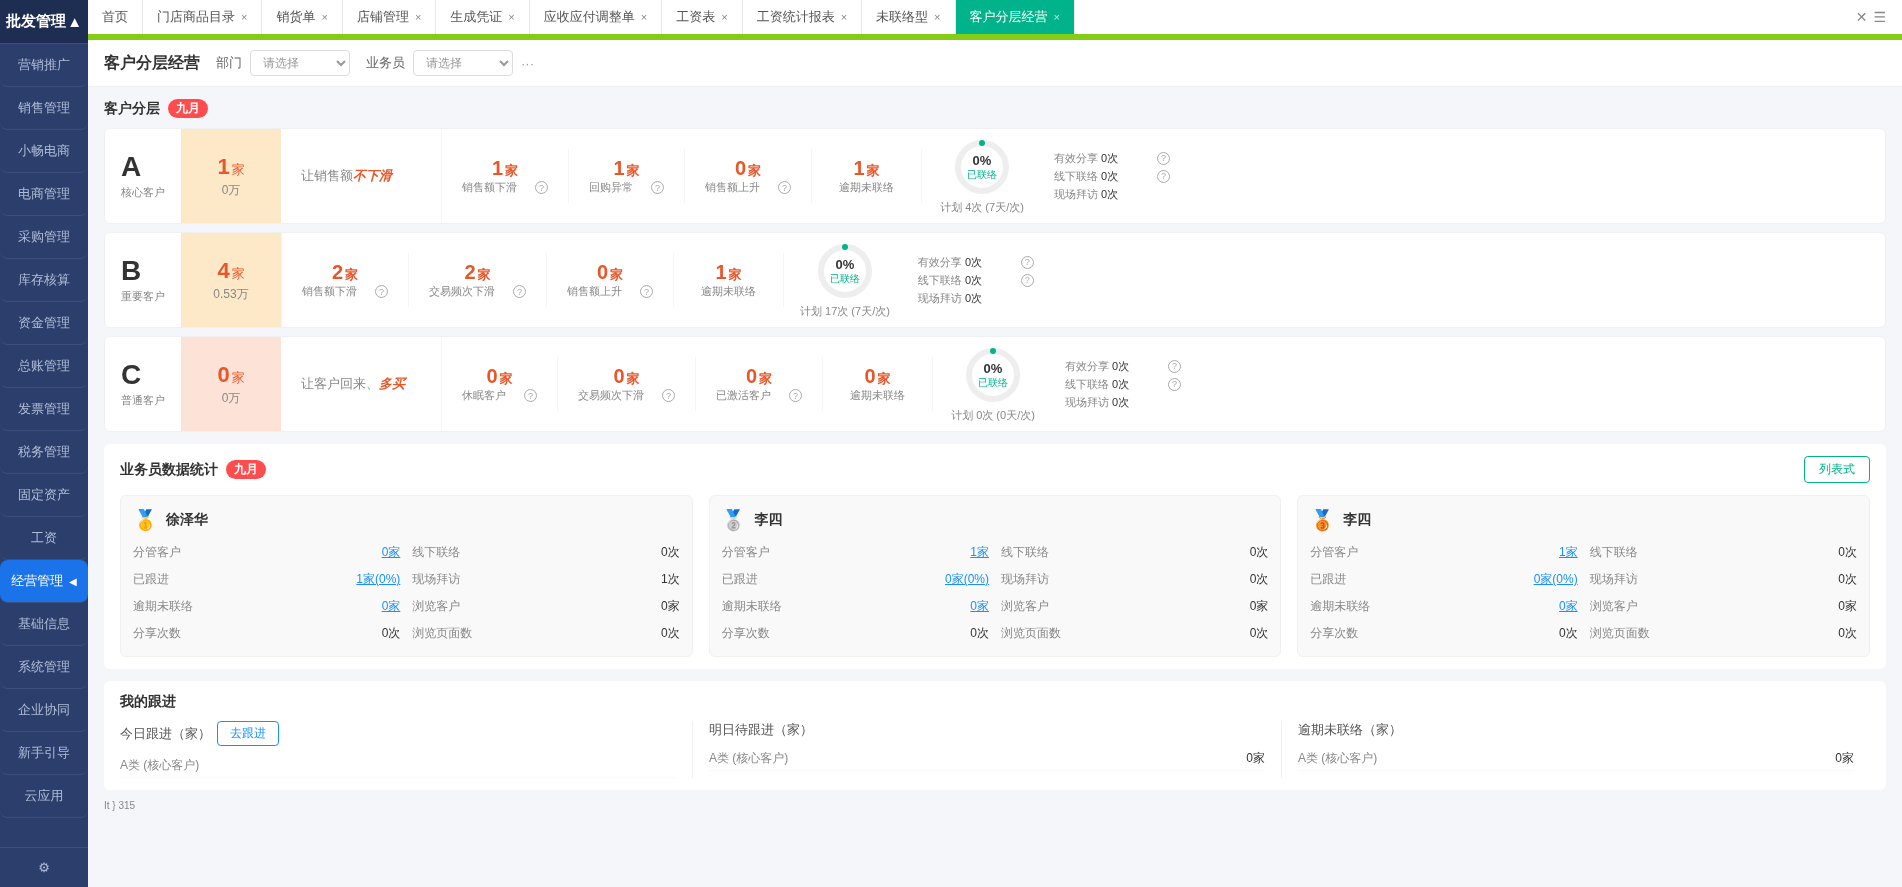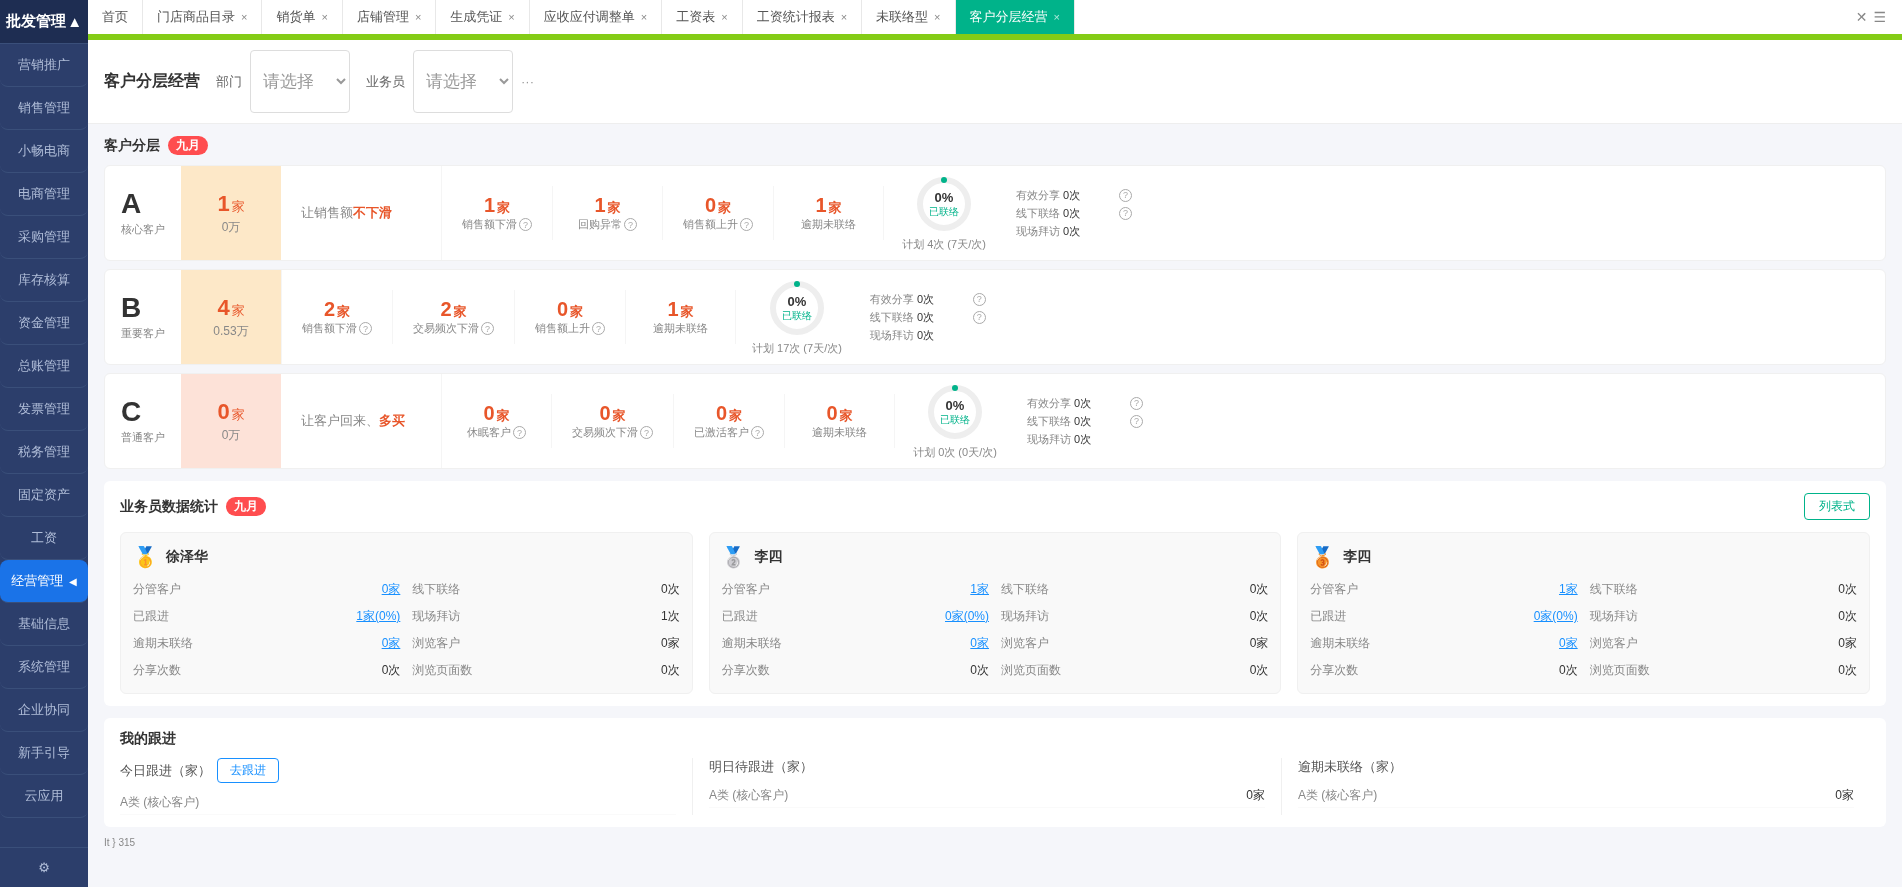--- a/index.html
+++ b/index.html
@@ -107,22 +107,22 @@
       gap: 16px;
       border-bottom: 1px solid #eee;
       flex-shrink: 0;
     }
     .page-title { font-size: 16px; font-weight: bold; color: #333; }
     .filter-group { display: flex; align-items: center; gap: 8px; }
     .filter-label { color: #666; font-size: 13px; }
     .filter-select {
       border: 1px solid #ddd;
       border-radius: 4px;
-      padding: 20px 8px;
-      font-size: 17px;
+      padding: 4px 8px;
+      font-size: 12px;
       color: #999;
       background: #fff;
       cursor: pointer;
       min-width: 100px;
     }
     .filter-dots { color: #999; cursor: pointer; }
 
     
     .content-body {
       flex: 1;
@@ -196,21 +196,21 @@
     .tier-amount { font-size: 12px; color: #888; margin-top: 2px; }
 
     .tier-slogan {
       display: flex;
       align-items: center;
       padding: 0 20px;
       min-width: 160px;
       font-size: 13px;
       color: #888;
     }
-    .tier-slogan span.highlight-red { color: #e8562a; font-weight: bold; }
+    .tier-slogan span.highlight-red { color: #e8562a; font-weight: bold; font-style: italic; }
 
     .tier-stats {
       display: flex;
       align-items: center;
       flex: 1;
       gap: 0;
       border-left: 1px solid #f5f5f5;
     }
     .tier-stat-item {
       display: flex;
@@ -229,21 +229,21 @@
       align-items: baseline;
       gap: 2px;
     }
     .tier-stat-count .unit { font-size: 13px; }
     .tier-stat-label {
       font-size: 11px;
       color: #888;
       margin-top: 0;
       display: flex;
       align-items: center;
-      gap: 2px;
+      gap: 18px;
     }
     .info-icon {
       width: 13px;
       height: 13px;
       border-radius: 50%;
       border: 1px solid #aaa;
       display: inline-flex;
       align-items: center;
       justify-content: center;
       font-size: 9px;

